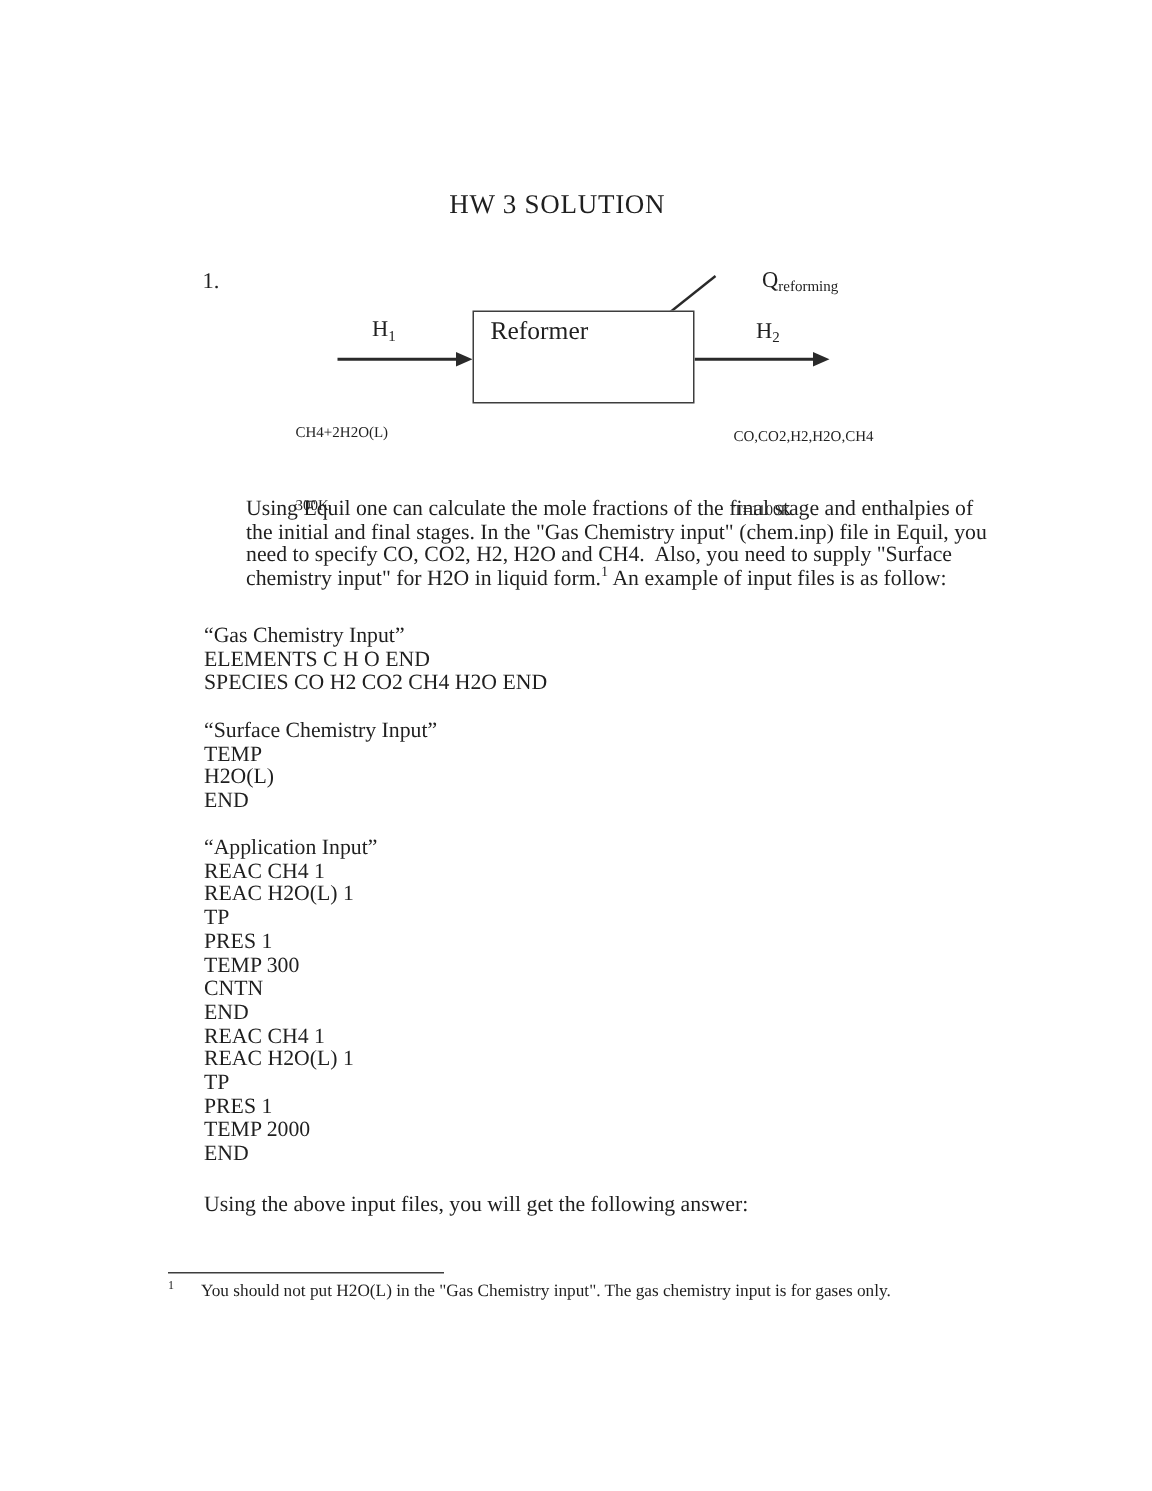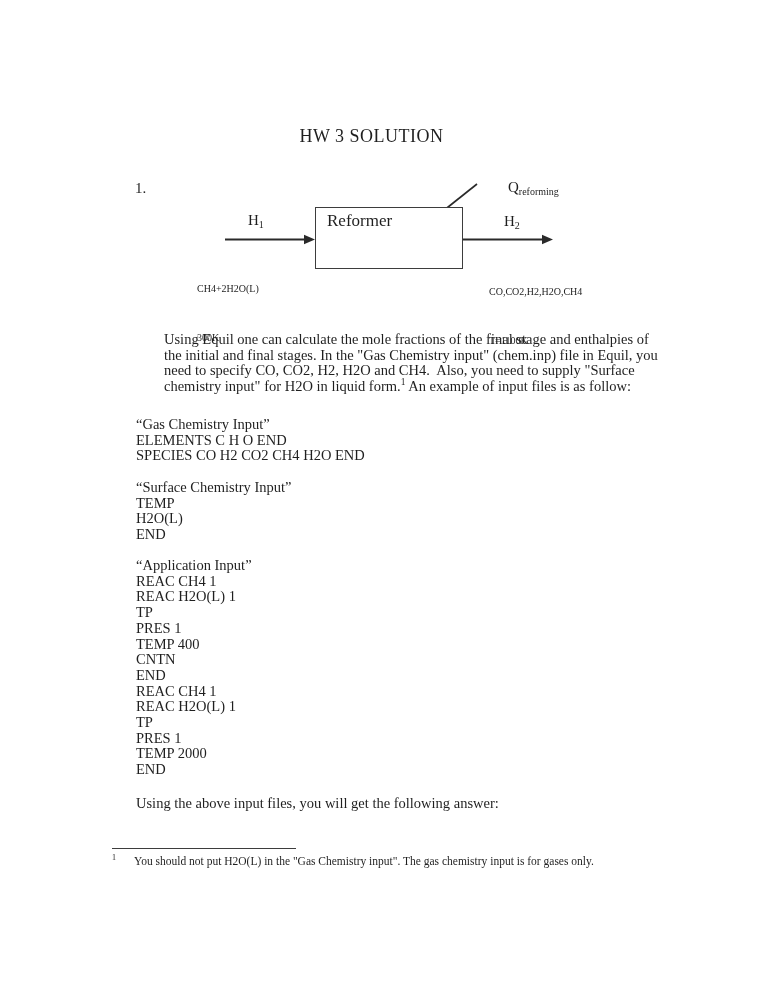--- a/index.html
+++ b/index.html
@@ -143,21 +143,21 @@
       </div>
   </div>
 
   <div class="bodytext block-application">
     <div class="ln">“Application Input”</div>
     <div>
         <div class="ln">REAC CH4 1</div>
         <div class="ln">REAC H2O(L) 1</div>
         <div class="ln">TP</div>
         <div class="ln">PRES 1</div>
-        <div class="ln">TEMP 400</div>
+        <div class="ln">TEMP 300</div>
         <div class="ln">CNTN</div>
         <div class="ln">END</div>
         <div class="ln">REAC CH4 1</div>
         <div class="ln">REAC H2O(L) 1</div>
         <div class="ln">TP</div>
         <div class="ln">PRES 1</div>
         <div class="ln">TEMP 2000</div>
         <div class="ln">END</div>
       </div>
   </div>

